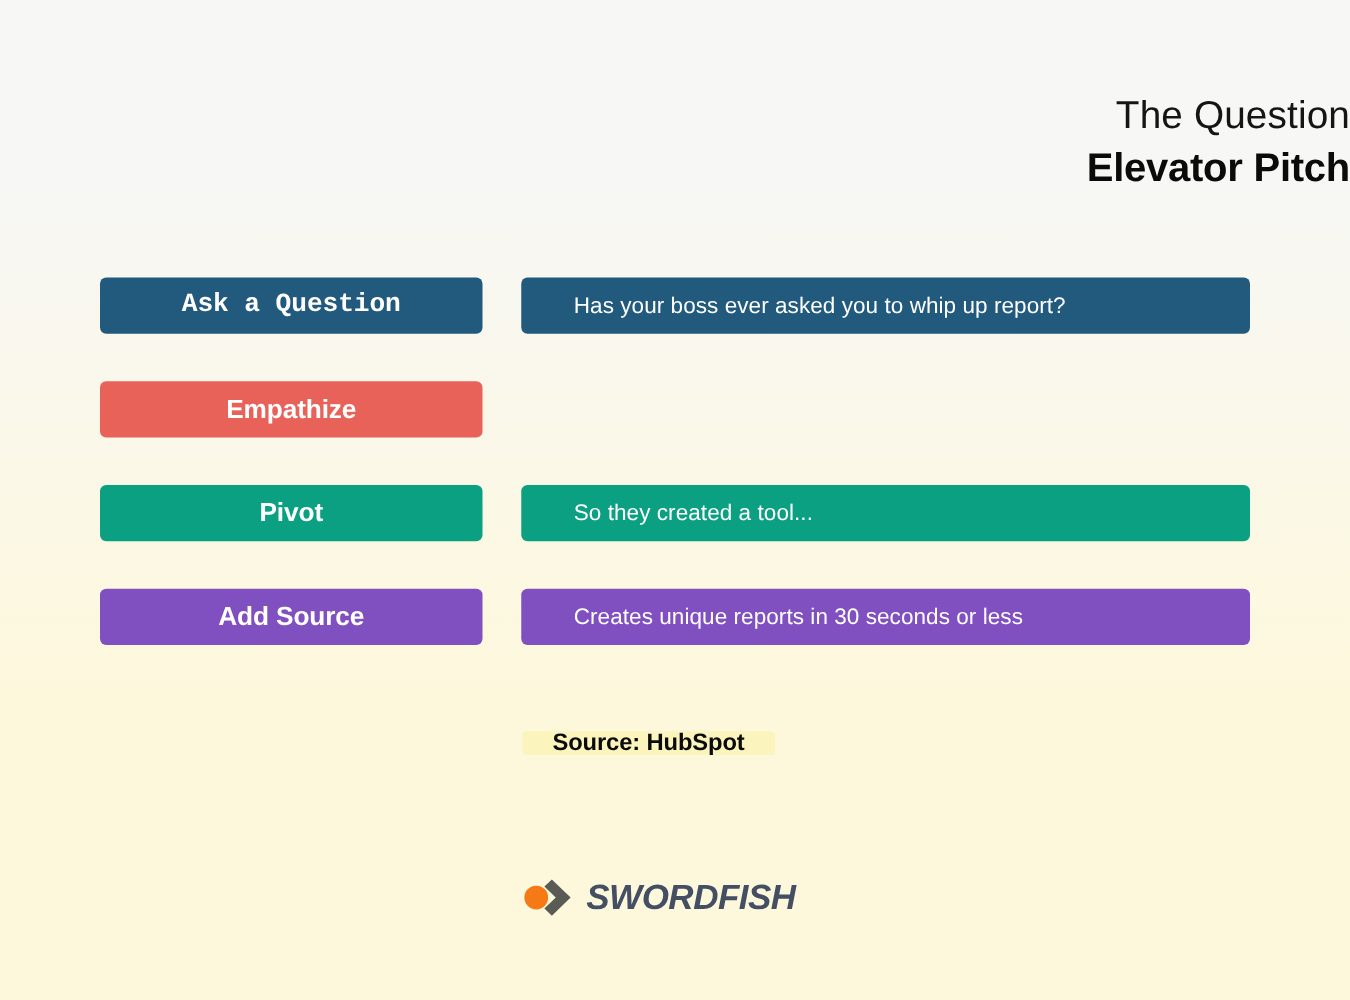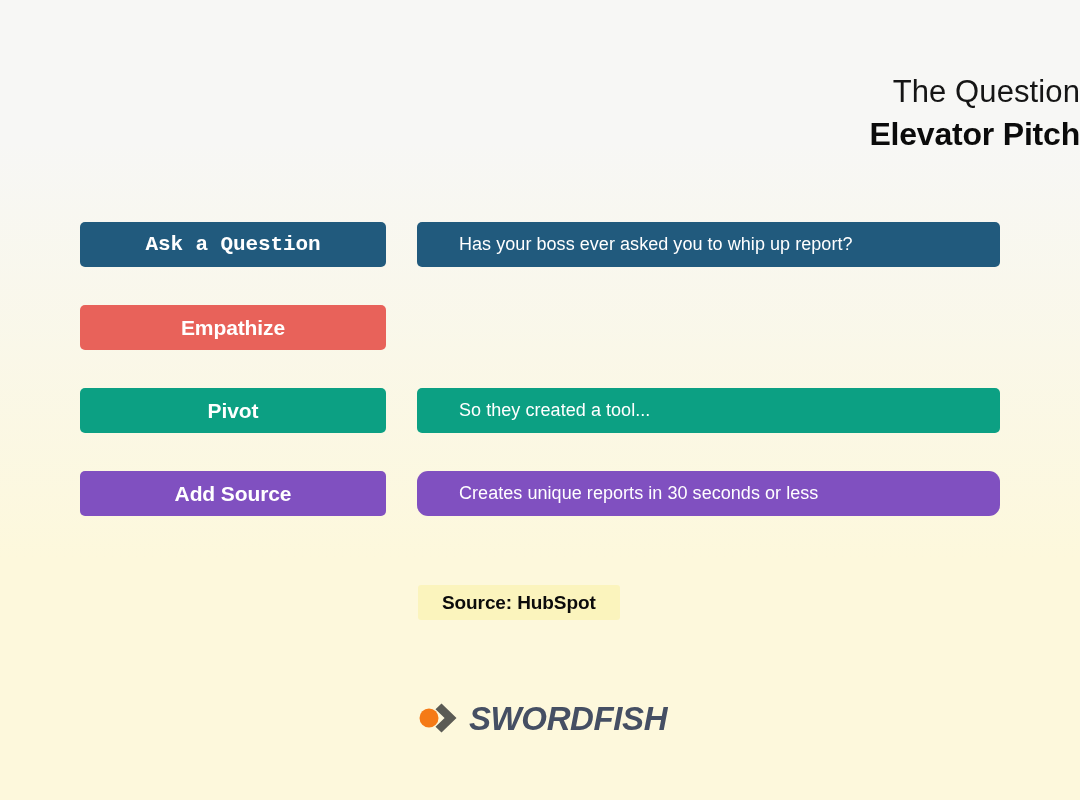--- a/index.html
+++ b/index.html
@@ -90,21 +90,21 @@
     font-size: 18px;
     font-weight: 400;
     letter-spacing: 0.05px;
   }
 
   
   .source-badge {
     position: absolute;
     top: 585px;
     left: 418px;
-    height: 35px;
+    height: 19px;
     padding: 0 24px;
     display: flex;
     align-items: center;
     background: #fbf4bd;
     border-radius: 3px;
     font-size: 19px;
     font-weight: 700;
     color: #0b0b0b;
     letter-spacing: -0.1px;
   }
@@ -117,21 +117,21 @@
     display: flex;
     align-items: center;
   }
   .logo-mark {
     width: 47px;
     height: 42px;
     flex: none;
     display: block;
   }
   .logo-word {
-    font-size: 33px;
+    font-size: 28px;
     font-weight: 700;
     font-style: italic;
     color: #454f63;
     letter-spacing: -0.4px;
     margin-left: 4px;
     line-height: 1;
   }
 </style>
 </head>
 <body>
@@ -158,21 +158,21 @@
 
     <div class="row">
       <div class="cell cell-label" style="background-color: rgb(12, 160, 131);">Pivot</div>
       <div class="spacer"></div>
       <div class="cell cell-text" style="background-color: rgb(12, 160, 131);">So they created a tool...</div>
     </div>
 
     <div class="row">
       <div class="cell cell-label" style="background-color: rgb(128, 80, 192);">Add Source</div>
       <div class="spacer"></div>
-      <div class="cell cell-text" style="background-color: rgb(128, 80, 192); border-radius: 11px;">Creates unique reports in 30 seconds or less</div>
+      <div class="cell cell-text" style="background-color: rgb(128, 80, 192);">Creates unique reports in 30 seconds or less</div>
     </div>
 
   </div>
 
   <div class="source-badge" style="background-color: rgb(251, 244, 189);">Source: HubSpot</div>
 
   <div class="logo">
     <svg class="logo-mark" viewBox="0 0 47 42">
       <circle cx="11" cy="21" r="9.5" fill="#f57a16"></circle>
       <path d="M23.5 6.5 L38.5 21 L23.5 35.5 L17.5 29.8 L26.6 21 L17.5 12.2 Z" fill="#5b5b55"></path>

